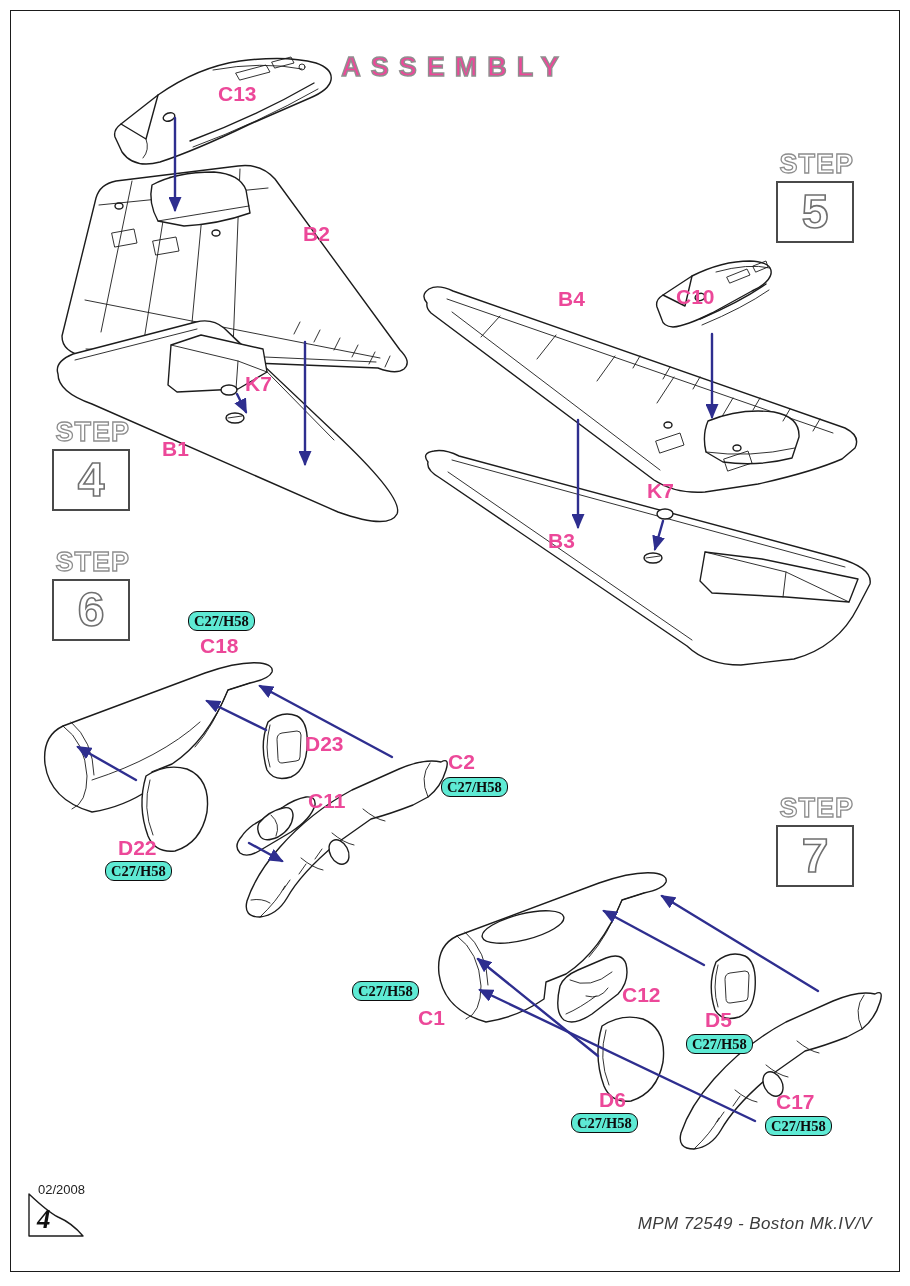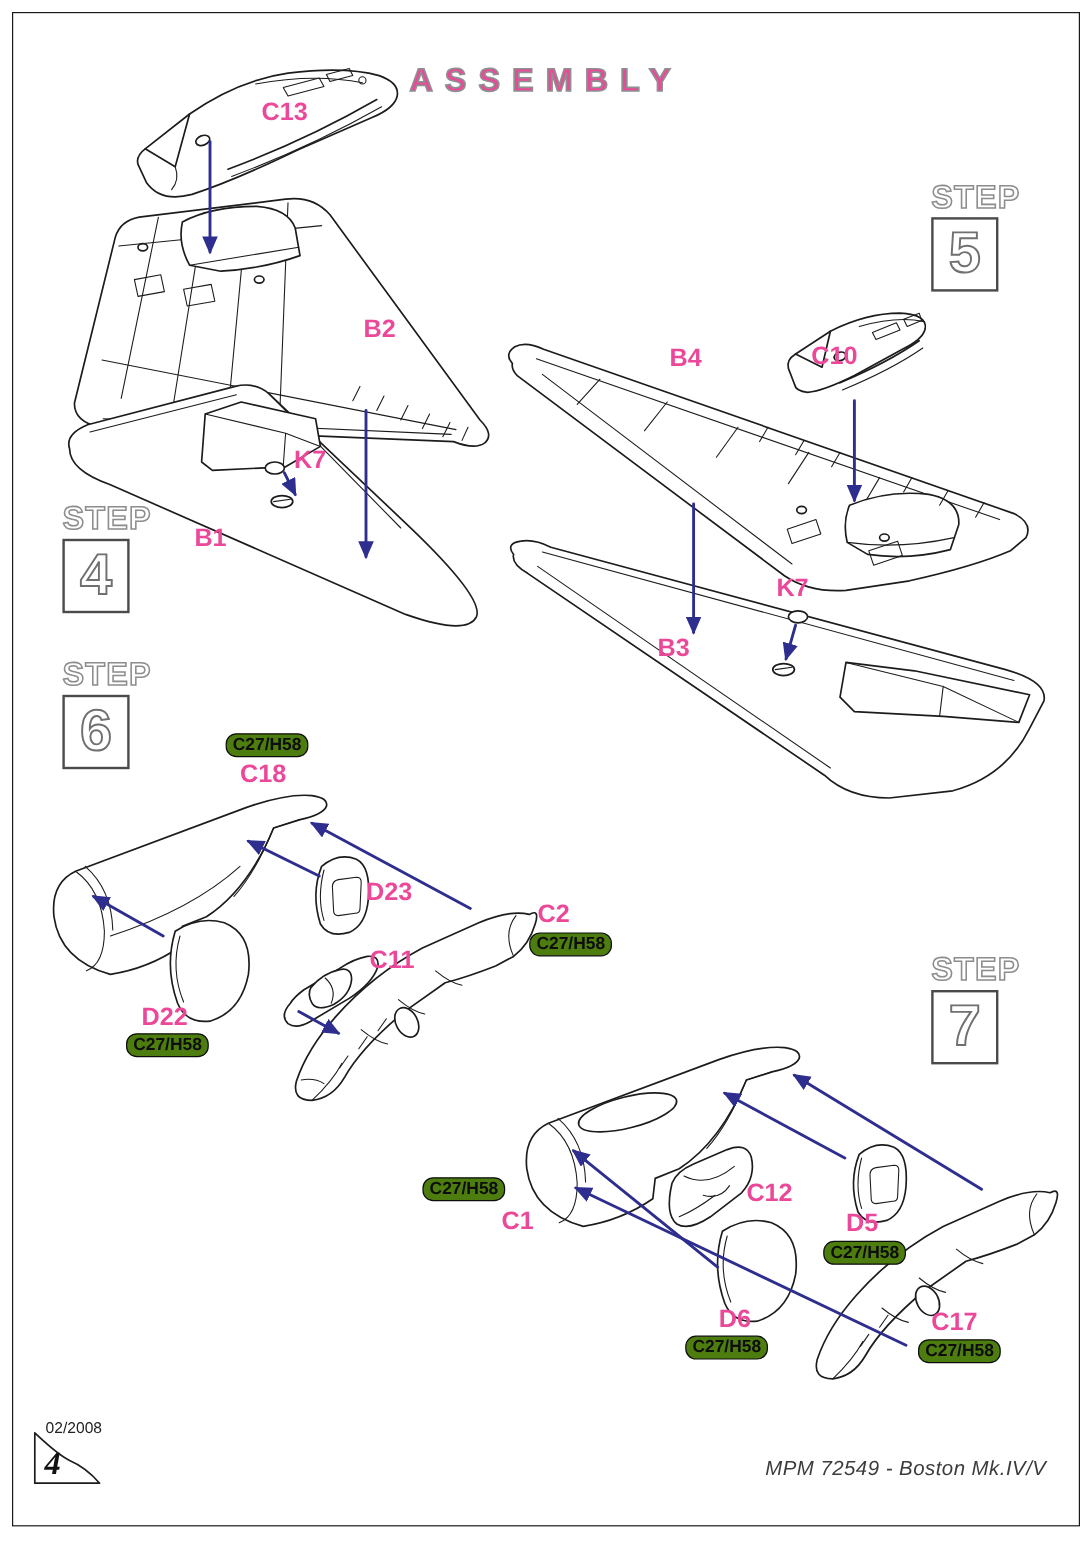--- a/index.html
+++ b/index.html
@@ -10,23 +10,23 @@
   .frame{position:absolute;left:10px;top:10px;right:10px;bottom:14px;border:1.6px solid #1b1b1b;}
   .title{
     position:absolute;left:0;right:0;top:52px;text-align:center;
     font-size:27px;font-weight:bold;letter-spacing:10px;
     color:#ec4899;-webkit-text-stroke:1.4px #8f8f8f;
   }
   .lbl{position:absolute;font-weight:bold;font-size:21px;color:#ec4899;white-space:nowrap;}
   .badge{
     position:absolute;font-weight:bold;font-size:14.5px;color:#0d0d0d;
     border:1.8px solid #0d0d0d;border-radius:9px;padding:0 5px;line-height:18px;
-    background:#4d7c0f;white-space:nowrap;
+    background:#5eead4;white-space:nowrap;font-family:Liberation Serif, serif;
   }
-  .step{position:absolute;width:56px;text-align:right;}
+  .step{position:absolute;width:78px;text-align:right;}
   .step .t{font-size:27px;font-weight:bold;letter-spacing:1px;line-height:28px;
     color:#fff;-webkit-text-stroke:1.3px #8d8d8d;}
   .step .box{margin-top:3px;height:58px;border:2.2px solid #4a4a4a;background:#fff;
     display:flex;align-items:center;justify-content:center;}
   .step .n{font-size:48px;font-weight:bold;color:#fff;-webkit-text-stroke:1.6px #707070;line-height:1;}
   .art{position:absolute;left:0;top:0;}
   .art path,.art ellipse{stroke:var(--line,#1c1c1c);fill:none;stroke-width:1.4;
     stroke-linejoin:round;stroke-linecap:round;}
   .art .thin{stroke-width:0.9;}
   .art .fw{fill:#ffffff;}
@@ -251,21 +251,21 @@
   </div>
 </div>
 <div class="step" style="left:776px;top:794px;">
   <div class="t">STEP</div>
   <div class="box">
     <span class="n">7</span>
   </div>
 </div>
 
 <div class="lbl" style="left:218px;top:82px;">C13</div>
-<div class="lbl" style="left:303px;top:222px;margin-top:41px;">B2</div>
+<div class="lbl" style="left:303px;top:222px;">B2</div>
 <div class="lbl" style="left:162px;top:437px;">B1</div>
 <div class="lbl" style="left:245px;top:372px;">K7</div>
 <div class="lbl" style="left:558px;top:287px;">B4</div>
 <div class="lbl" style="left:676px;top:249px;margin-top:36px;">C10</div>
 <div class="lbl" style="left:647px;top:479px;">K7</div>
 <div class="lbl" style="left:548px;top:529px;">B3</div>
 
 <div class="badge" style="left:188px;top:611px;">C27/H58</div>
 <div class="lbl" style="left:200px;top:634px;">C18</div>
 <div class="lbl" style="left:305px;top:732px;">D23</div>

